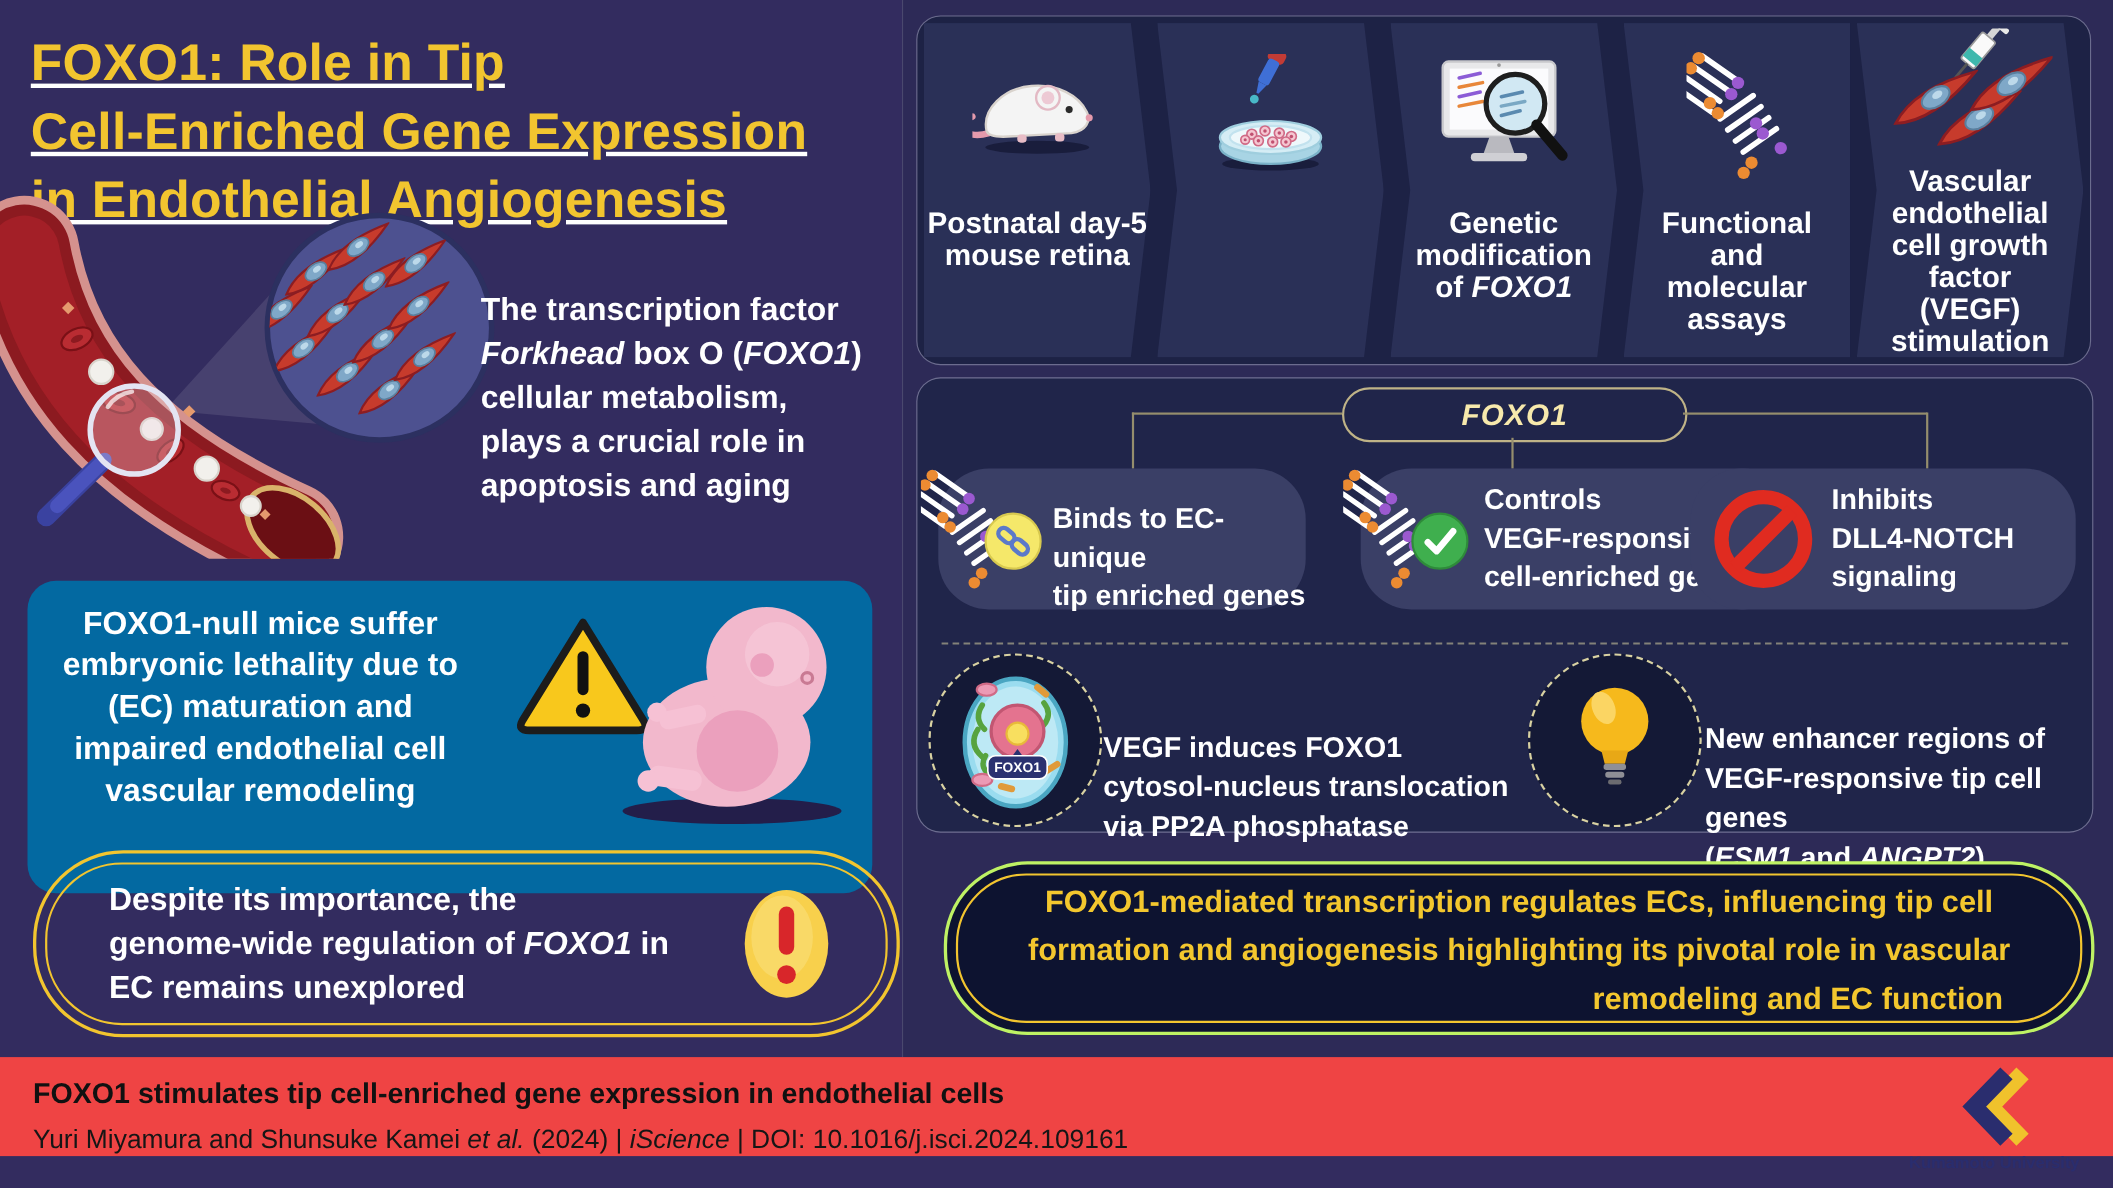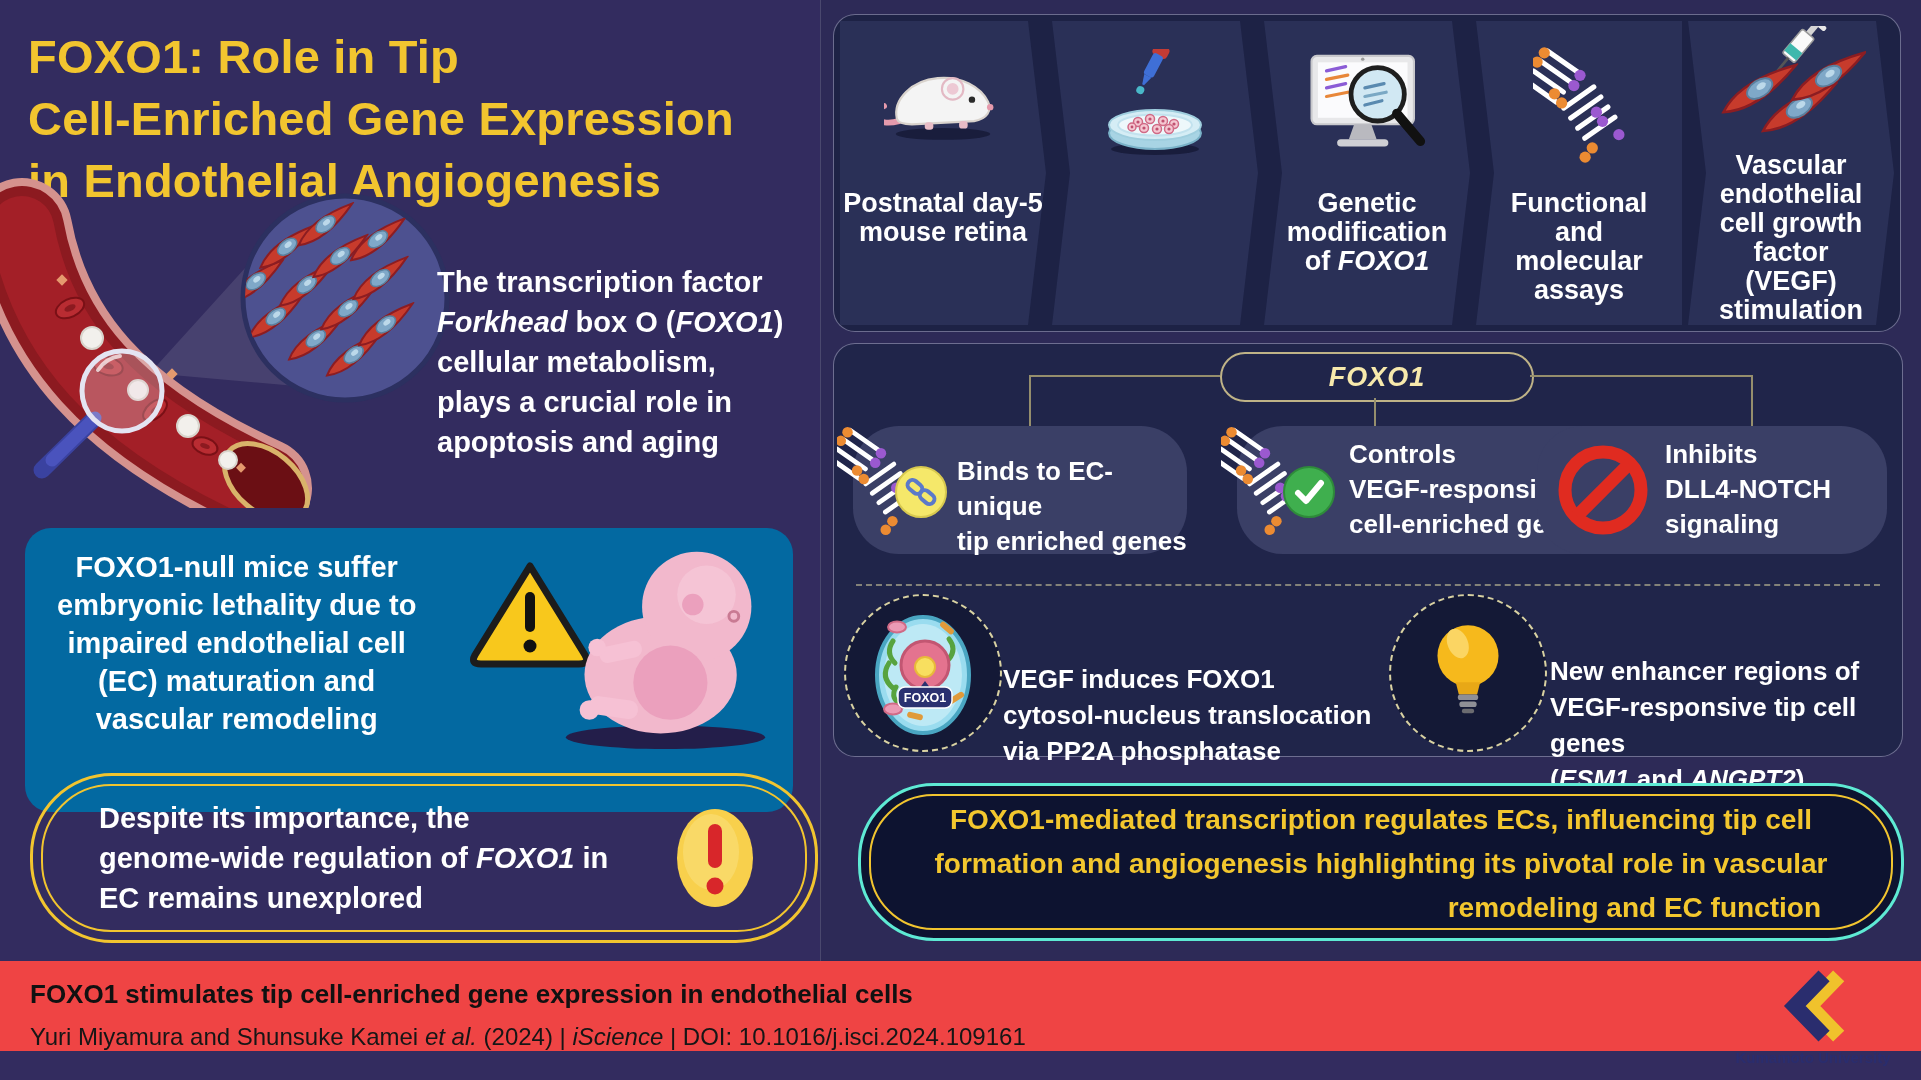--- a/index.html
+++ b/index.html
@@ -29,21 +29,21 @@
   .foxo1-pill{position:absolute;left:386px;top:8px;width:310px;height:46px;border:2px solid #bfb387;
               border-radius:25px;display:flex;align-items:center;justify-content:center;
               font-size:27px;font-weight:700;font-style:italic;color:#f7e9ac;letter-spacing:1px;}
   .conn{position:absolute;background:none;border-color:#958e6d;border-style:solid;border-width:0;}
   .branch{position:absolute;top:82px;height:128px;background:#3a3f66;border-radius:46px;}
   .branch-text{position:absolute;font-size:26px;font-weight:700;line-height:35px;}
   .dash-sep{position:absolute;left:22px;top:240px;width:1024px;border-top:2px dashed rgba(214,207,160,.55);}
   .dash-circle{position:absolute;top:250px;width:154px;height:154px;border-radius:50%;
                border:2px dashed #d9d2a2;background:#141936;display:flex;align-items:center;justify-content:center;}
   .find-text{position:absolute;font-size:26px;font-weight:700;line-height:36px;margin-top:35px;}
-  .conclusion{left:858px;top:783px;width:1040px;height:152px;background:#0d1330;border:3px solid #5eead4;border-radius:76px;}
+  .conclusion{left:858px;top:783px;width:1040px;height:152px;background:#0d1330;border:3px solid #bef264;border-radius:76px;}
   .conclusion::before{content:"";position:absolute;inset:8px;border:2px solid #f2c52f;border-radius:64px;}
   .conc-text{position:absolute;left:40px;right:40px;top:12px;font-size:28px;font-weight:700;
              line-height:44px;color:#f3c72e;text-align:center;}
   .conc-text .cl3{text-align:right;padding-right:40px;}
   
   .footer{left:0;top:961px;width:1921px;height:90px;background:#ef4444;color:#111;}
   .foot-title{position:absolute;left:30px;top:18px;font-size:26px;font-weight:700;}
   .foot-cite{position:absolute;left:30px;top:62px;font-size:24px;font-weight:400;color:#161616;}
   .logo-text{position:absolute;left:1718px;top:88px;width:190px;text-align:center;
              font-size:15px;font-weight:700;color:#2a2d6e;}
@@ -89,21 +89,21 @@
         </g>
       </symbol>
       <symbol id="spindle" viewBox="-36 -16 72 32">
         <path d="M-34,0 Q-10,-14 34,0 Q-10,14 -34,0 Z" fill="#c73b2c" stroke="#8c1d22" stroke-width="2"></path>
         <ellipse cx="0" cy="0" rx="11" ry="6.5" fill="#7fa8c8" stroke="#597f9e" stroke-width="1.5"></ellipse>
         <ellipse cx="2" cy="-1" rx="4" ry="2.5" fill="#bcd9ea"></ellipse>
       </symbol>
     </defs>
   </svg>
 
-  <div class="abs" style="left:28px;top:26px;">
+  <div class="abs" style="left:28px;top:26px;text-decoration:underline;">
     <div class="title-line">FOXO1: Role in Tip</div>
     <div class="title-line">Cell-Enriched Gene Expression</div>
     <div class="title-line">in Endothelial Angiogenesis</div>
   </div>
 
   <svg class="abs" style="left:0;top:158px;" width="470" height="350" viewBox="0 0 470 350">
     <polygon points="150,215 295,55 375,235" fill="rgba(255,255,255,0.10)"></polygon>
     <path d="M 22,70 C 42,180 112,262 262,330" stroke="#d5928e" stroke-width="100" fill="none" stroke-linecap="round"></path>
     <path d="M 22,70 C 42,180 112,262 262,330" stroke="#8c1a20" stroke-width="84" fill="none" stroke-linecap="round"></path>
     <path d="M 22,70 C 42,180 112,262 262,330" stroke="#a31f27" stroke-width="64" fill="none" stroke-linecap="round"></path>
@@ -172,22 +172,22 @@
     <div class="intro-line"><span class="it">Forkhead</span><span> box O (</span><span class="it">FOXO1</span><span>)</span></div>
     <div class="intro-line">cellular metabolism,</div>
     <div class="intro-line">plays a crucial role in</div>
     <div class="intro-line">apoptosis and aging</div>
   </div>
 
   <div class="abs null-box">
     <div class="null-text">
       <div>FOXO1-null mice suffer</div>
       <div>embryonic lethality due to</div>
+      <div>(EC) maturation and</div>
       <div>impaired endothelial cell</div>
-      <div>(EC) maturation and</div>
       <div>vascular remodeling</div>
     </div>
     <svg class="abs" style="left:440px;top:28px;" width="130" height="115" viewBox="0 0 130 115">
       <path d="M 65,10 L 120,99 Q 125,108 114,108 L 16,108 Q 5,108 10,99 Z" fill="#f8c81c" stroke="#1c1c1c" stroke-width="7" stroke-linejoin="round"></path>
       <rect x="60" y="36" width="10" height="40" rx="5" fill="#111"></rect>
       <circle cx="65" cy="90" r="6.5" fill="#111"></circle>
     </svg>
     <svg class="abs" style="left:518px;top:18px;" width="245" height="205" viewBox="0 0 240 210">
       <ellipse cx="120" cy="196" rx="102" ry="12" fill="#231e4a"></ellipse>
       <ellipse cx="115" cy="132" rx="78" ry="60" fill="#f2b8cc"></ellipse>

